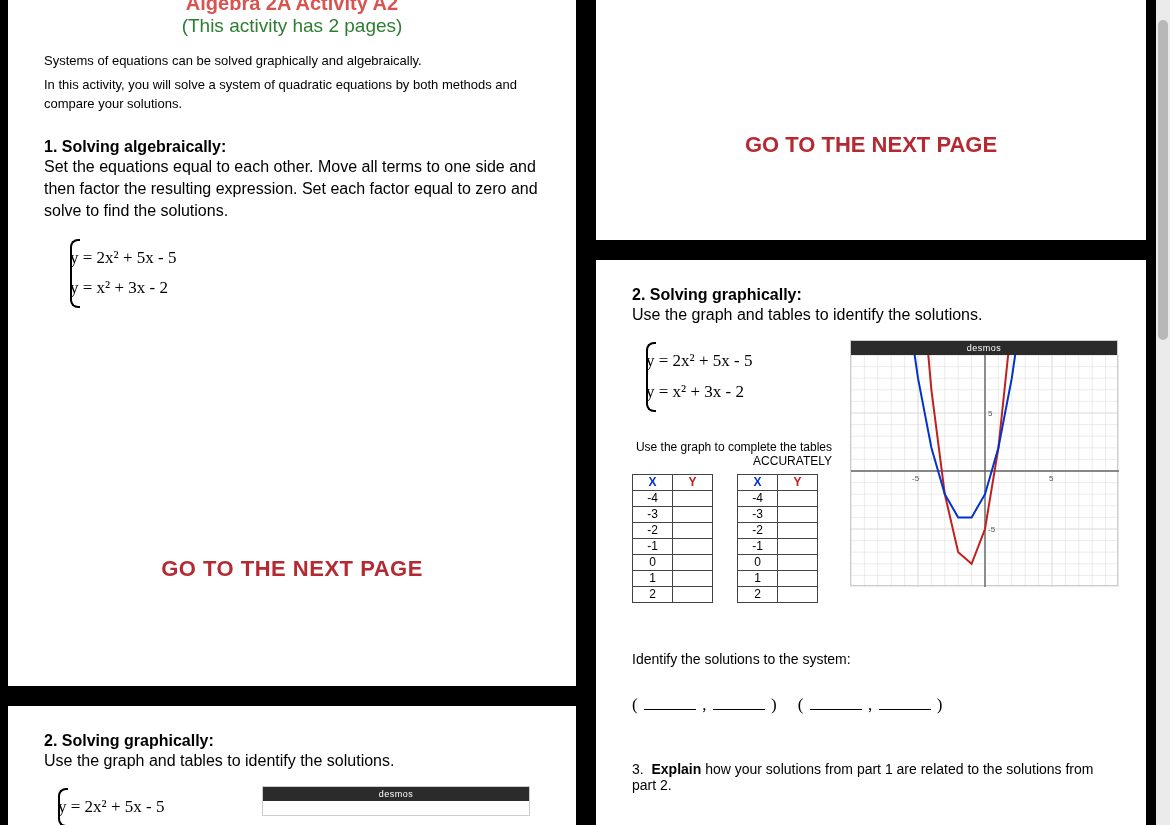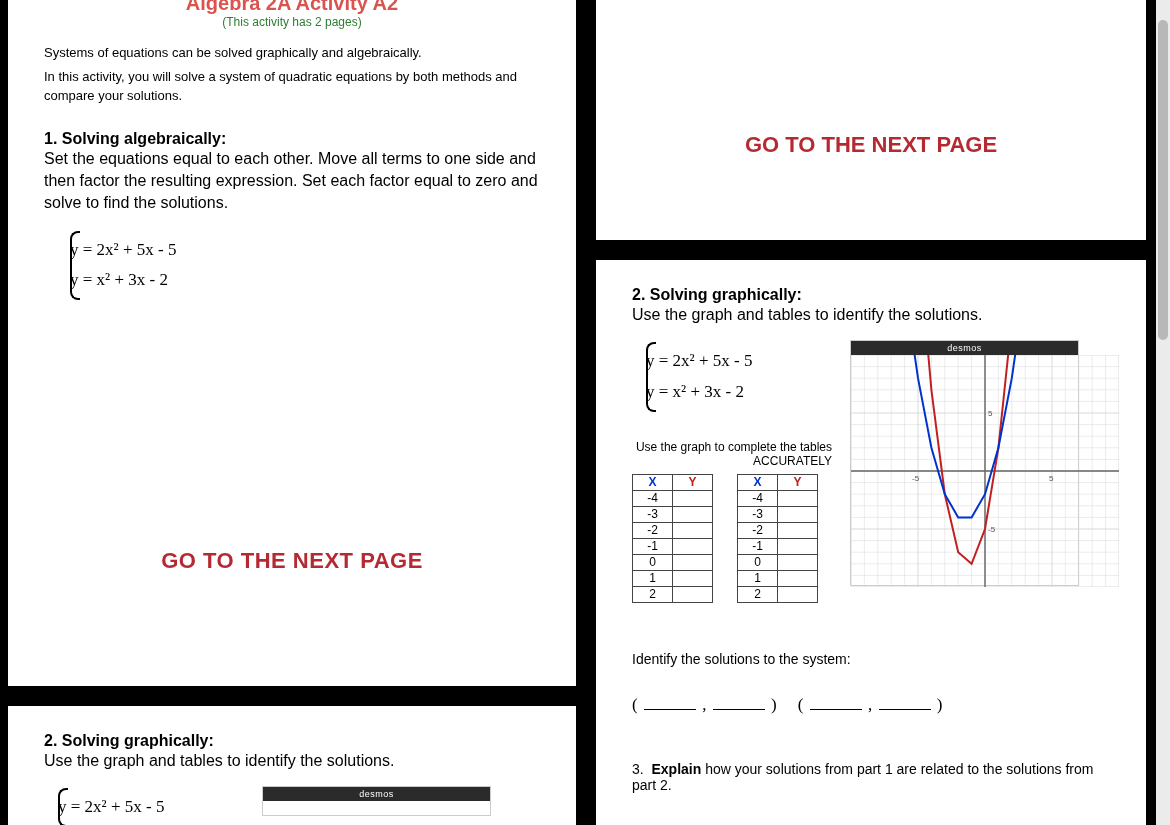--- a/index.html
+++ b/index.html
@@ -21,21 +21,21 @@
     padding: 0 36px 20px 36px;
   }
   .title {
     text-align: center;
     font-size: 20px;
     font-weight: bold;
     color: #d9534f;
   }
   .subtitle {
     text-align: center;
-    font-size: 12px;
+    font-size: 19px;
     color: #2e7d32;
     margin-bottom: 14px;
   }
   .intro {
     font-size: 13px;
     line-height: 1.5;
     margin-bottom: 4px;
   }
   .section-head {
     font-weight: bold;
@@ -117,21 +117,21 @@
   table.vtable th, table.vtable td {
     border: 1px solid #444;
     width: 40px;
     height: 16px;
     text-align: center;
     padding: 0 2px;
   }
   .vtable th.xh { color: #0033cc; font-weight: bold; }
   .vtable th.yh { color: #c02020; font-weight: bold; }
   .graph-box {
-    width: 229px;
+    width: 268px;
     height: 246px;
     background: #fff;
     position: relative;
     border: 1px solid #ccc;
   }
   .graph-box .toolbar {
     position: absolute;
     top: 0; left: 0; right: 0;
     height: 14px;
     background: #2b2b2b;

